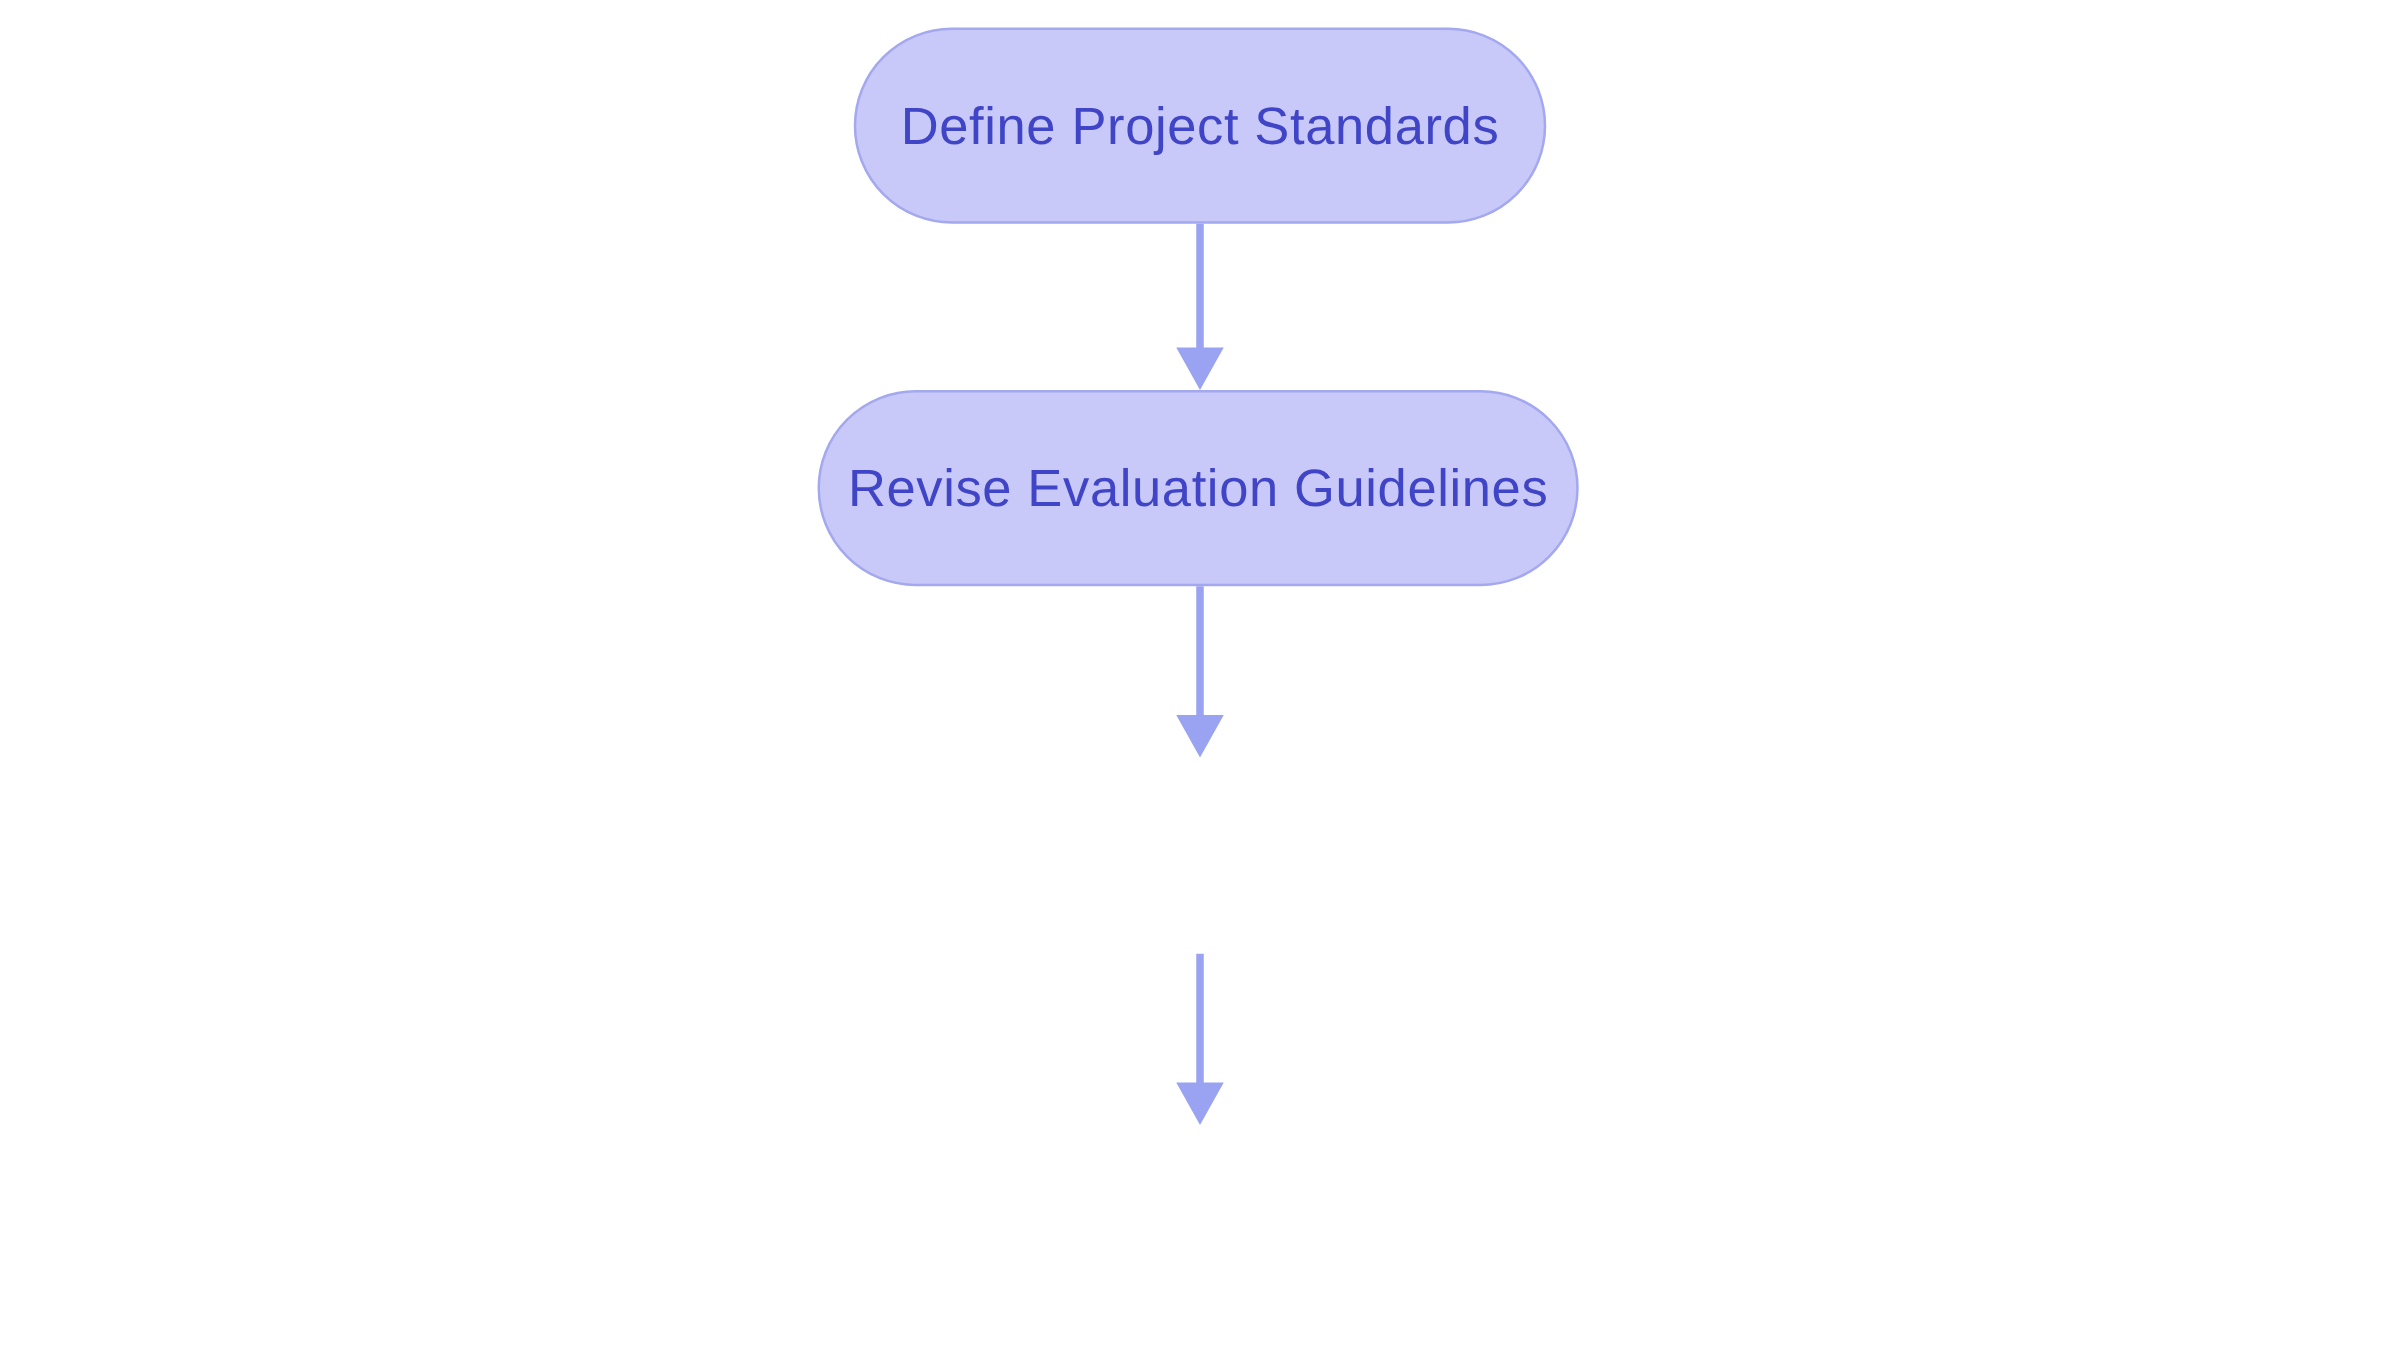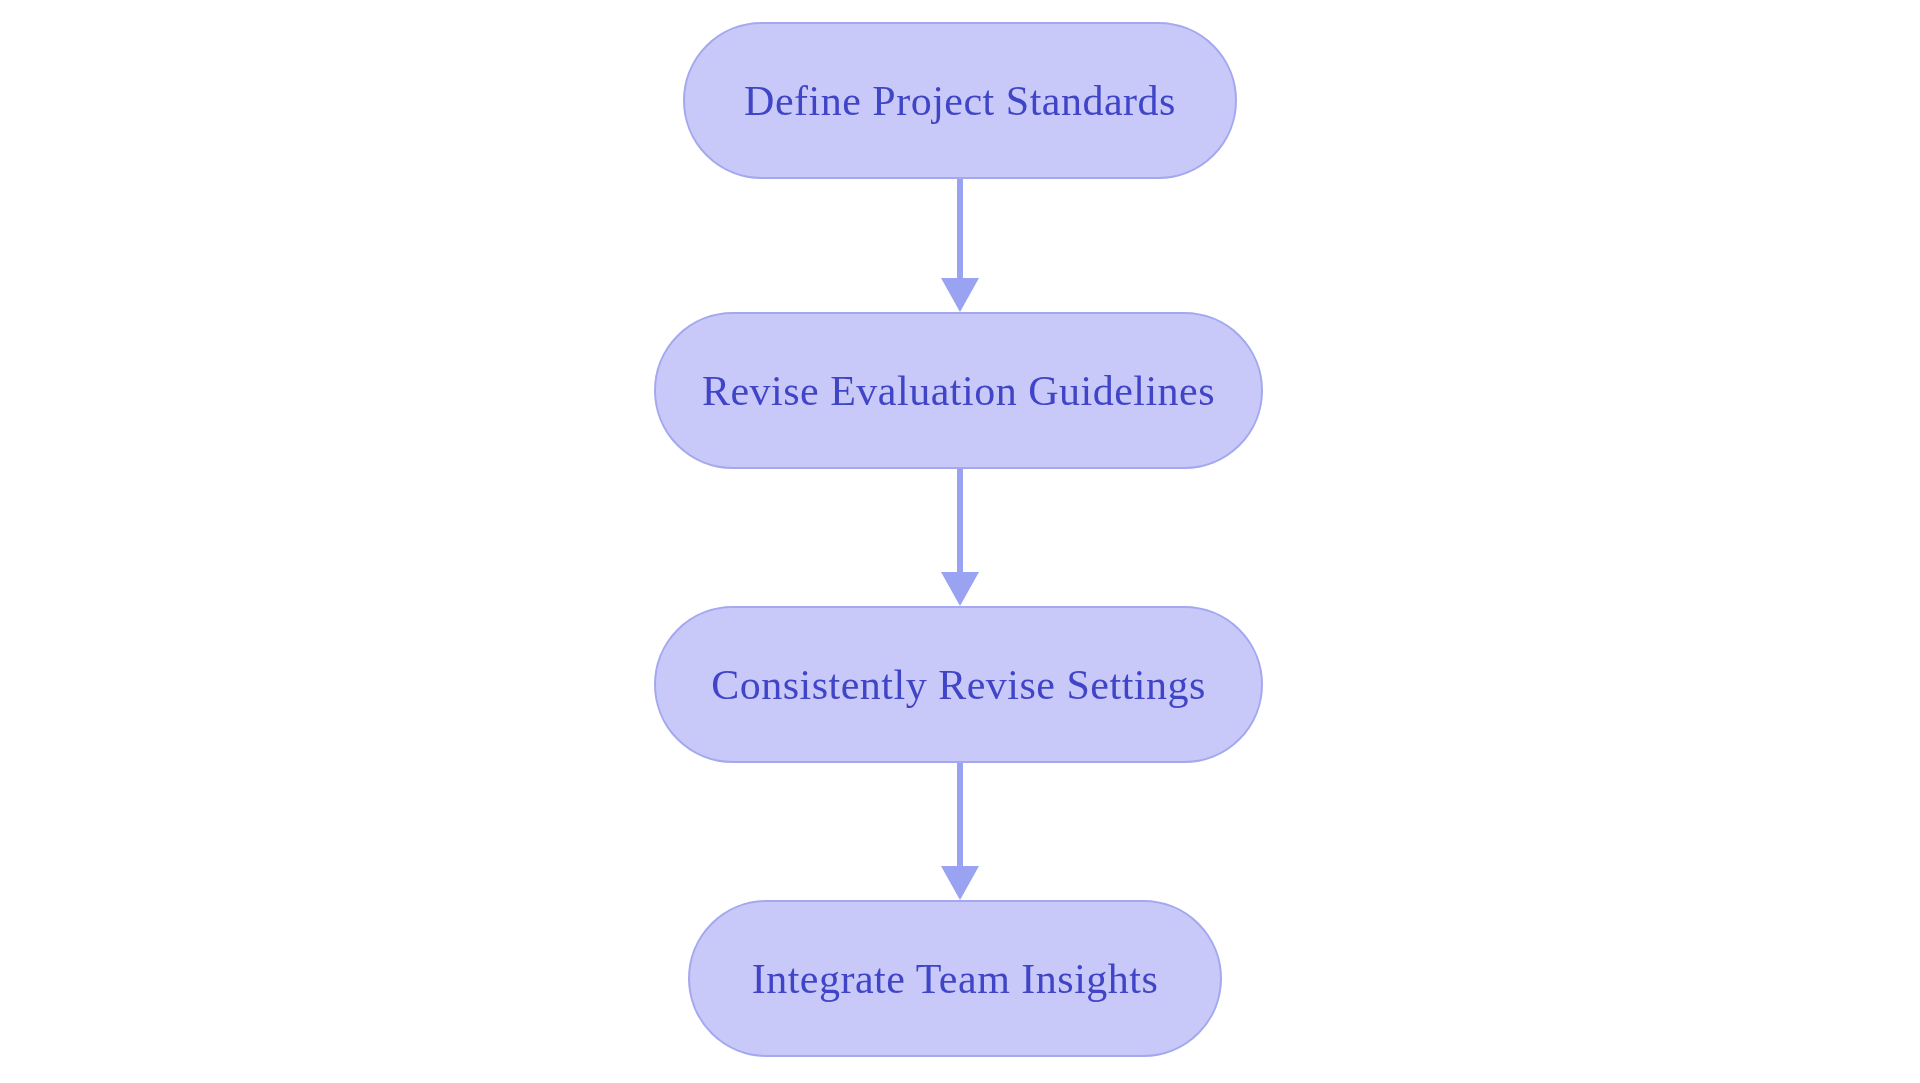--- a/index.html
+++ b/index.html
@@ -6,21 +6,21 @@
     margin: 0;
     padding: 0;
     background: #ffffff;
   }
   .canvas {
     position: relative;
     width: 1524px;
     height: 1083px;
     background: var(--bg-color, #ffffff);
     overflow: hidden;
-    font-family: Liberation Serif, serif;
+    font-family: Liberation Sans, sans-serif;
   }
   .flow-node {
     position: absolute;
     height: 157px;
     box-sizing: border-box;
     background: var(--node-fill, #c8c9f8);
     border: 2px solid var(--node-border, #a3a8ef);
     border-radius: 80px;
     color: var(--text-color, #4045c7);
     font-size: 42px;
@@ -83,26 +83,20 @@
 
   <div id="node-2" class="flow-node">
     <span>Revise Evaluation Guidelines</span>
   </div>
 
   <div id="arrow-2" class="flow-arrow">
     <div class="arrow-shaft"></div>
     <div class="arrow-head"></div>
   </div>
 
-  <div id="node-3" class="flow-node">
-    <span>Consistently Revise Settings</span>
-  </div>
 
   <div id="arrow-3" class="flow-arrow">
     <div class="arrow-shaft"></div>
     <div class="arrow-head"></div>
   </div>
 
-  <div id="node-4" class="flow-node">
-    <span>Integrate Team Insights</span>
-  </div>
 
 </div>
 
 </body></html>

